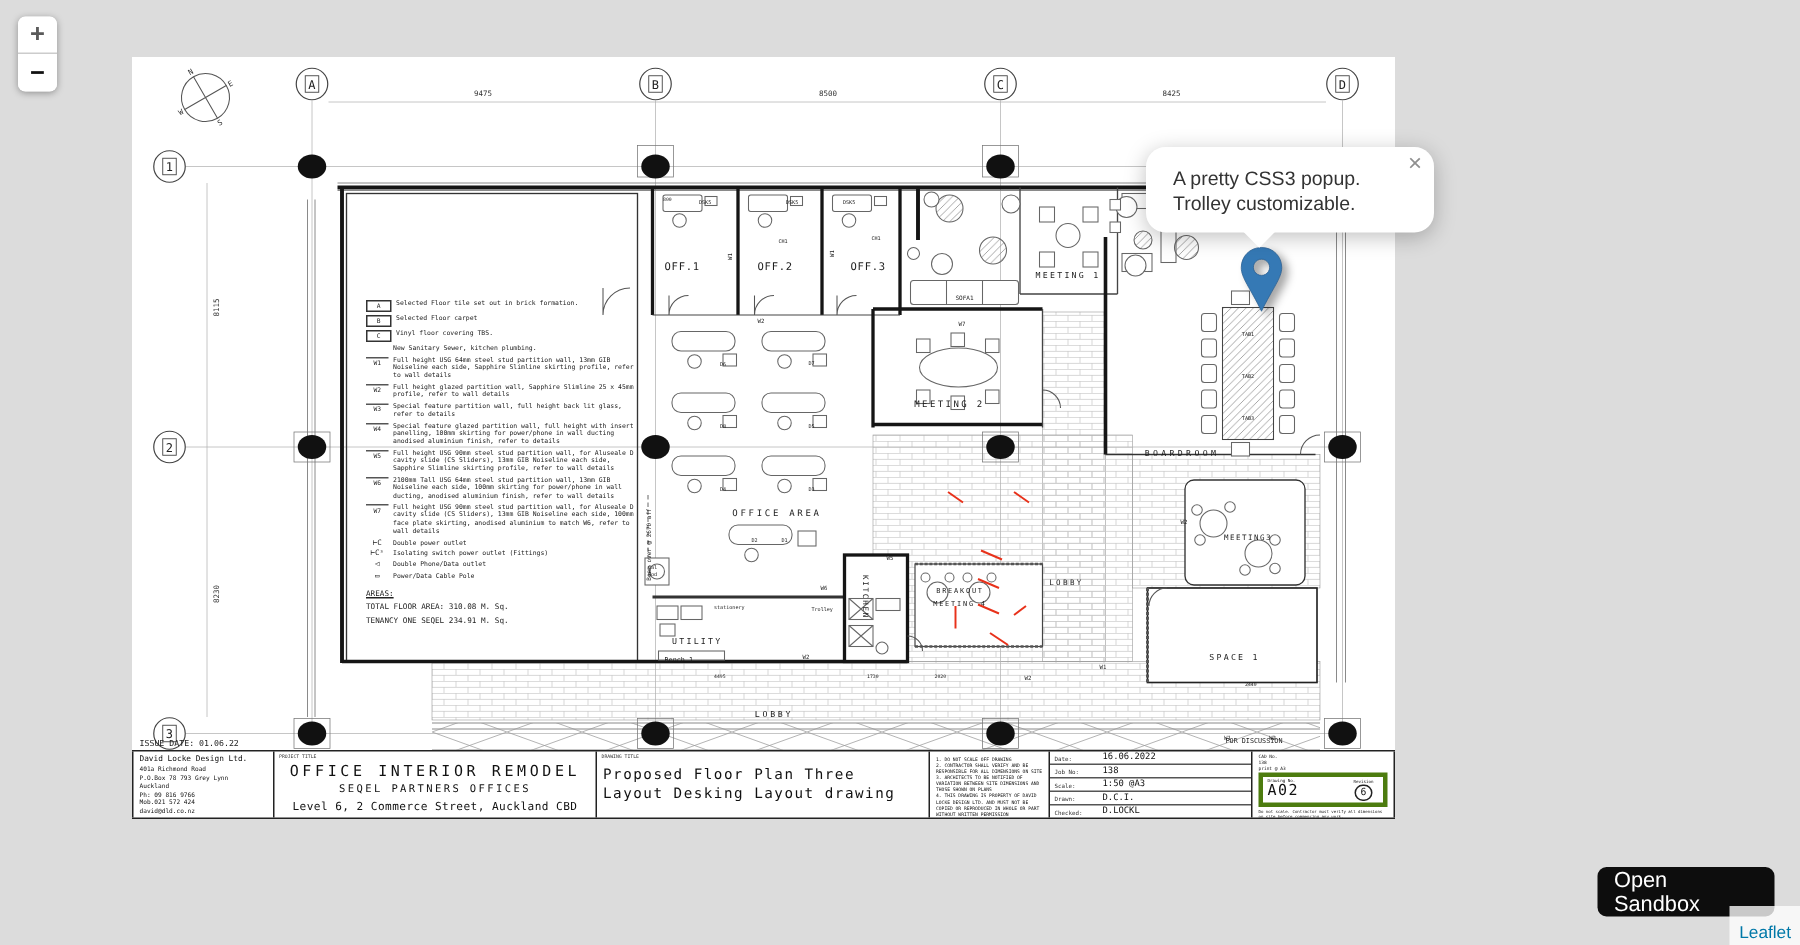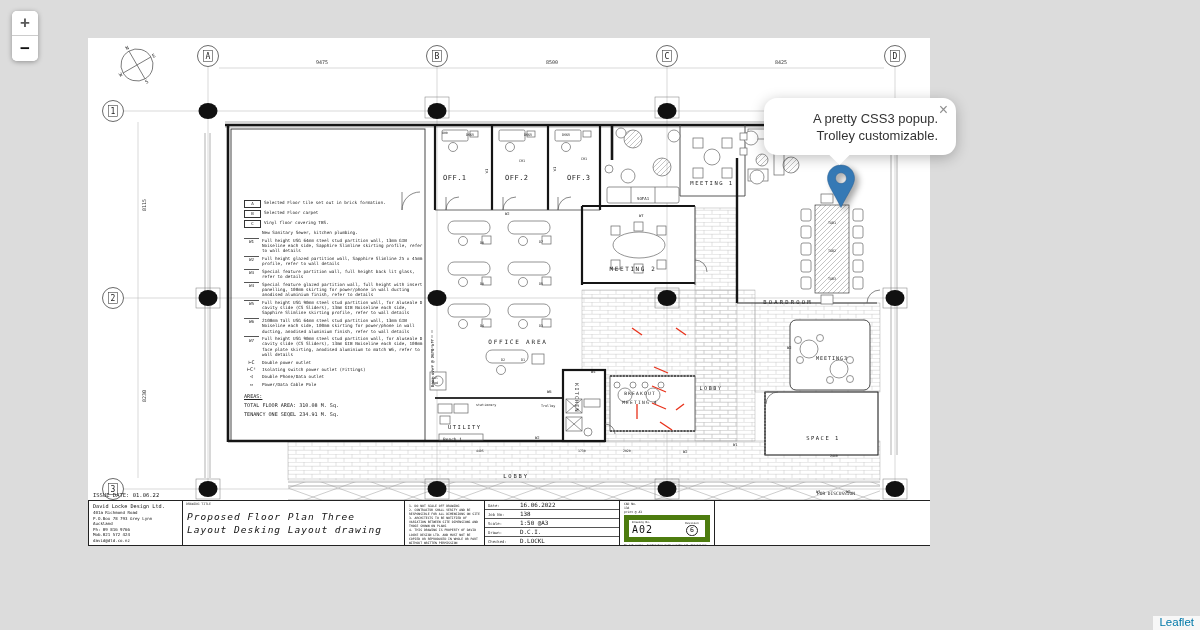--- a/index.html
+++ b/index.html
@@ -28,31 +28,31 @@
   .tb-cell:first-child{border-left:1.1px solid #222;}
   .tb-designer{flex:0 0 95px;}
   .tb-name{font-size:5.2px;margin-bottom:1px;}
   .tb-dline{font-size:4.1px;line-height:1.35;}
   .tb-project{flex:0 0 215px;text-align:center;}
   .tb-label{position:absolute;left:3px;top:1px;font-size:3.2px;color:#333;}
   .tb-title{font-size:10px;letter-spacing:2.4px;margin-top:6px;white-space:nowrap;}
   .tb-sub{font-size:7px;letter-spacing:1.6px;margin-top:2px;white-space:nowrap;}
   .tb-addr{font-size:7.4px;letter-spacing:0.3px;margin-top:2.5px;white-space:nowrap;}
   .tb-drawing{flex:0 0 222px;}
-  .tb-dwgline{font-size:9.5px;letter-spacing:1px;line-height:1.4;white-space:nowrap;font-style:italic;}
+  .tb-dwgline{font-size:9.5px;letter-spacing:1px;line-height:1.4;white-space:nowrap;}
   .tb-drawing .tb-dwgline:first-of-type{margin-top:7px;}
   .tb-notes{flex:0 0 80px;font-size:3.1px;line-height:1.32;padding-top:3px;}
   .tb-meta{flex:0 0 135px;display:flex;flex-direction:column;padding:0;}
   .meta-row{flex:1;display:flex;align-items:center;border-bottom:0.6px solid #555;padding:0 3px;}
   .meta-row:last-child{border-bottom:none;}
   .meta-label{flex:0 0 32px;font-size:3.9px;color:#333;}
   .meta-value{font-size:5.9px;}
   .tb-dwgno{flex:0 0 95px;font-size:3px;}
   .dwg-cad div{line-height:1.25;}
-  .dwg-box{border:5px solid #4d7c0f;margin-top:1px;height:17px;display:flex;}
+  .dwg-box{border:3px solid #4d7c0f;margin-top:1px;height:17px;display:flex;}
   .dwg-no{flex:1;padding:0 3px;position:relative;}
   .dwg-no .cap, .dwg-rev .cap{font-size:2.8px;display:block;}
   .dwg-no .big{font-size:10px;letter-spacing:1px;}
   .dwg-rev{flex:0 0 26px;text-align:center;padding-top:0.5px;}
   .rev-circle{display:inline-block;width:9.5px;height:9.5px;line-height:9.5px;border:0.8px solid #222;
       border-radius:50%;font-size:6.5px;text-align:center;}
   .dwg-fine{margin-top:1.5px;font-size:2.7px;line-height:1.2;color:#222;}
 
   
   .zoom-ctl{position:absolute;left:12px;top:11px;width:26px;background:#fff;border-radius:5px;
@@ -62,29 +62,29 @@
   .zoom-in{color:#5a5a5a;border-bottom:1px solid #ccc;}
   .zoom-out{color:#111;}
 
   .popup{position:absolute;left:764px;top:98px;width:156px;background:#fff;border-radius:13px;
       box-shadow:0 3px 14px rgba(0,0,0,0.25);padding:12px 18px 11px 18px;box-sizing:content-box;
       font-size:13px;line-height:17px;color:#333;}
   .popup-tail{position:absolute;left:68px;bottom:-7px;width:15px;height:15px;background:#fff;
       transform:rotate(45deg);}
   .popup-close{position:absolute;right:8px;top:4px;font-size:16px;color:#8f8f8f;cursor:pointer;
       background:none;border:none;padding:0;line-height:16px;}
-  .popup-text{position:relative;text-align:right;}
+  .popup-text{position:relative;}
 
   .marker{position:absolute;left:826px;top:164px;filter:drop-shadow(4px 3px 3px rgba(0,0,0,0.35));cursor:pointer;}
 
   .sandbox{position:absolute;left:1065px;top:578px;width:118px;height:33px;background:#0d0d0d;color:#fff;
       border:none;border-radius:6px;padding:2px 11px;font-size:14.5px;line-height:1.1;text-align:left;
       font-family:"Liberation Sans",sans-serif;cursor:pointer;box-sizing:border-box;}
   .attribution{position:absolute;right:0;bottom:0;background:rgba(255,255,255,0.78);
-      padding:0 6px 2px 6px;font-size:11.5px;color:#333;}
+      padding:12px 6px 2px 6px;font-size:11.5px;color:#333;}
   .attribution a{text-decoration:none;}
 </style>
 </head>
 <body>
 
 <div class="map">
 
   <div class="sheet">
     <svg class="plan-svg" width="842" height="462" viewBox="0 0 842 462" font-family="DejaVu Sans Mono, monospace">
       <defs>
@@ -487,20 +487,26 @@
         <div class="tb-name">David Locke Design  Ltd.</div>
         <div id="designer-lines">
             <div class="tb-dline">401a Richmond Road</div>
             <div class="tb-dline">P.O.Box 78 793 Grey Lynn</div>
             <div class="tb-dline">Auckland</div>
             <div class="tb-dline">Ph:   09 816 9766</div>
             <div class="tb-dline">Mob.021 572 424</div>
             <div class="tb-dline">david@dld.co.nz</div>
           </div>
       </div>
+      <div class="tb-cell tb-project">
+        <span class="tb-label">PROJECT TITLE</span>
+        <div class="tb-title">OFFICE  INTERIOR  REMODEL</div>
+        <div class="tb-sub">SEQEL  PARTNERS  OFFICES</div>
+        <div class="tb-addr">Level 6, 2 Commerce Street, Auckland CBD</div>
+      </div>
       <div class="tb-cell tb-drawing">
         <span class="tb-label">DRAWING TITLE</span>
         <div class="tb-dwgline">Proposed  Floor  Plan  Three</div>
         <div class="tb-dwgline">Layout  Desking  Layout  drawing</div>
       </div>
       <div class="tb-cell tb-notes" id="tb-notes">
           <div>1. DO NOT SCALE OFF DRAWING</div>
           <div>2. CONTRACTOR SHALL VERIFY AND BE RESPONSIBLE FOR ALL DIMENSIONS ON SITE</div>
           <div>3. ARCHITECTS TO BE NOTIFIED OF VARIATION BETWEEN SITE DIMENSIONS AND THOSE SHOWN ON PLANS</div>
           <div>4. THIS DRAWING IS PROPERTY OF DAVID LOCKE DESIGN LTD. AND MUST NOT BE COPIED OR REPRODUCED IN WHOLE OR PART WITHOUT WRITTEN PERMISSION</div>
@@ -560,17 +566,18 @@
 
   <div class="popup">
     <div class="popup-tail"></div>
     <button class="popup-close">×</button>
     <div class="popup-text">
       <div>A pretty CSS3 popup.</div>
       <div>Trolley customizable.</div>
     </div>
   </div>
 
+  <button class="sandbox">Open Sandbox</button>
 
   <div class="attribution">
     <a href="#" style="color:#0078A8">Leaflet</a>
   </div>
 </div>
 
 </body></html>

